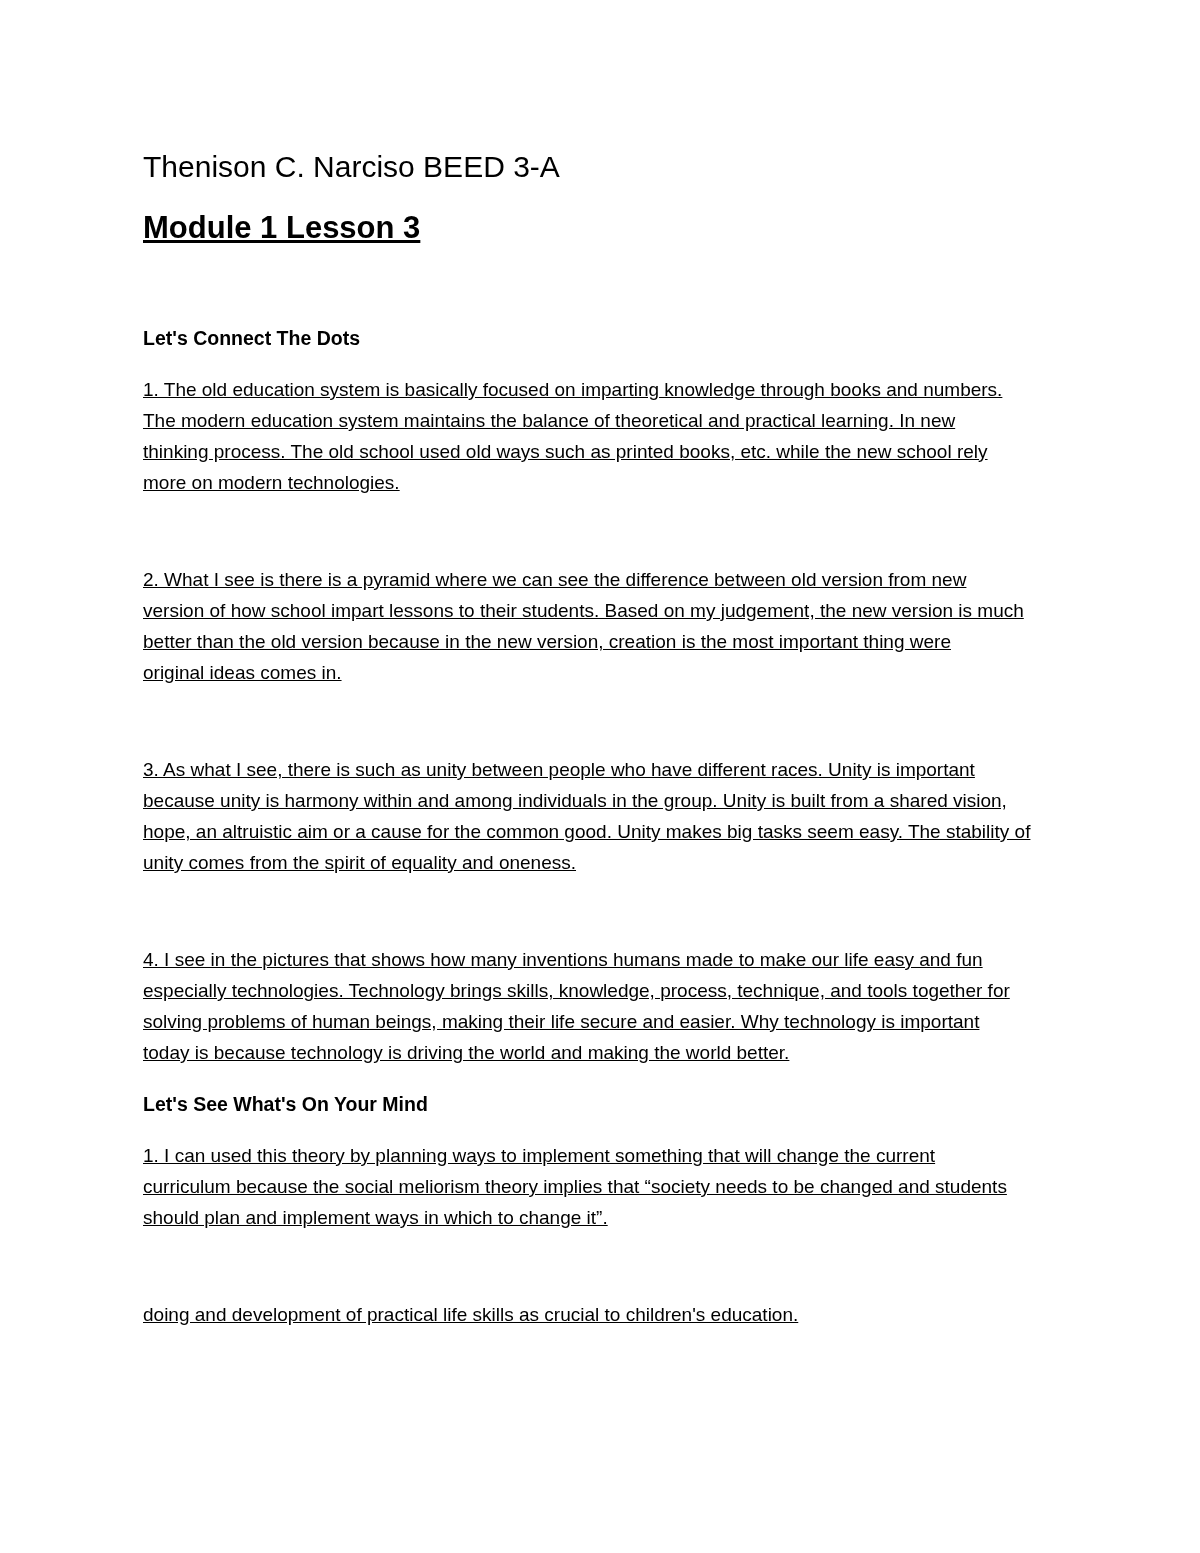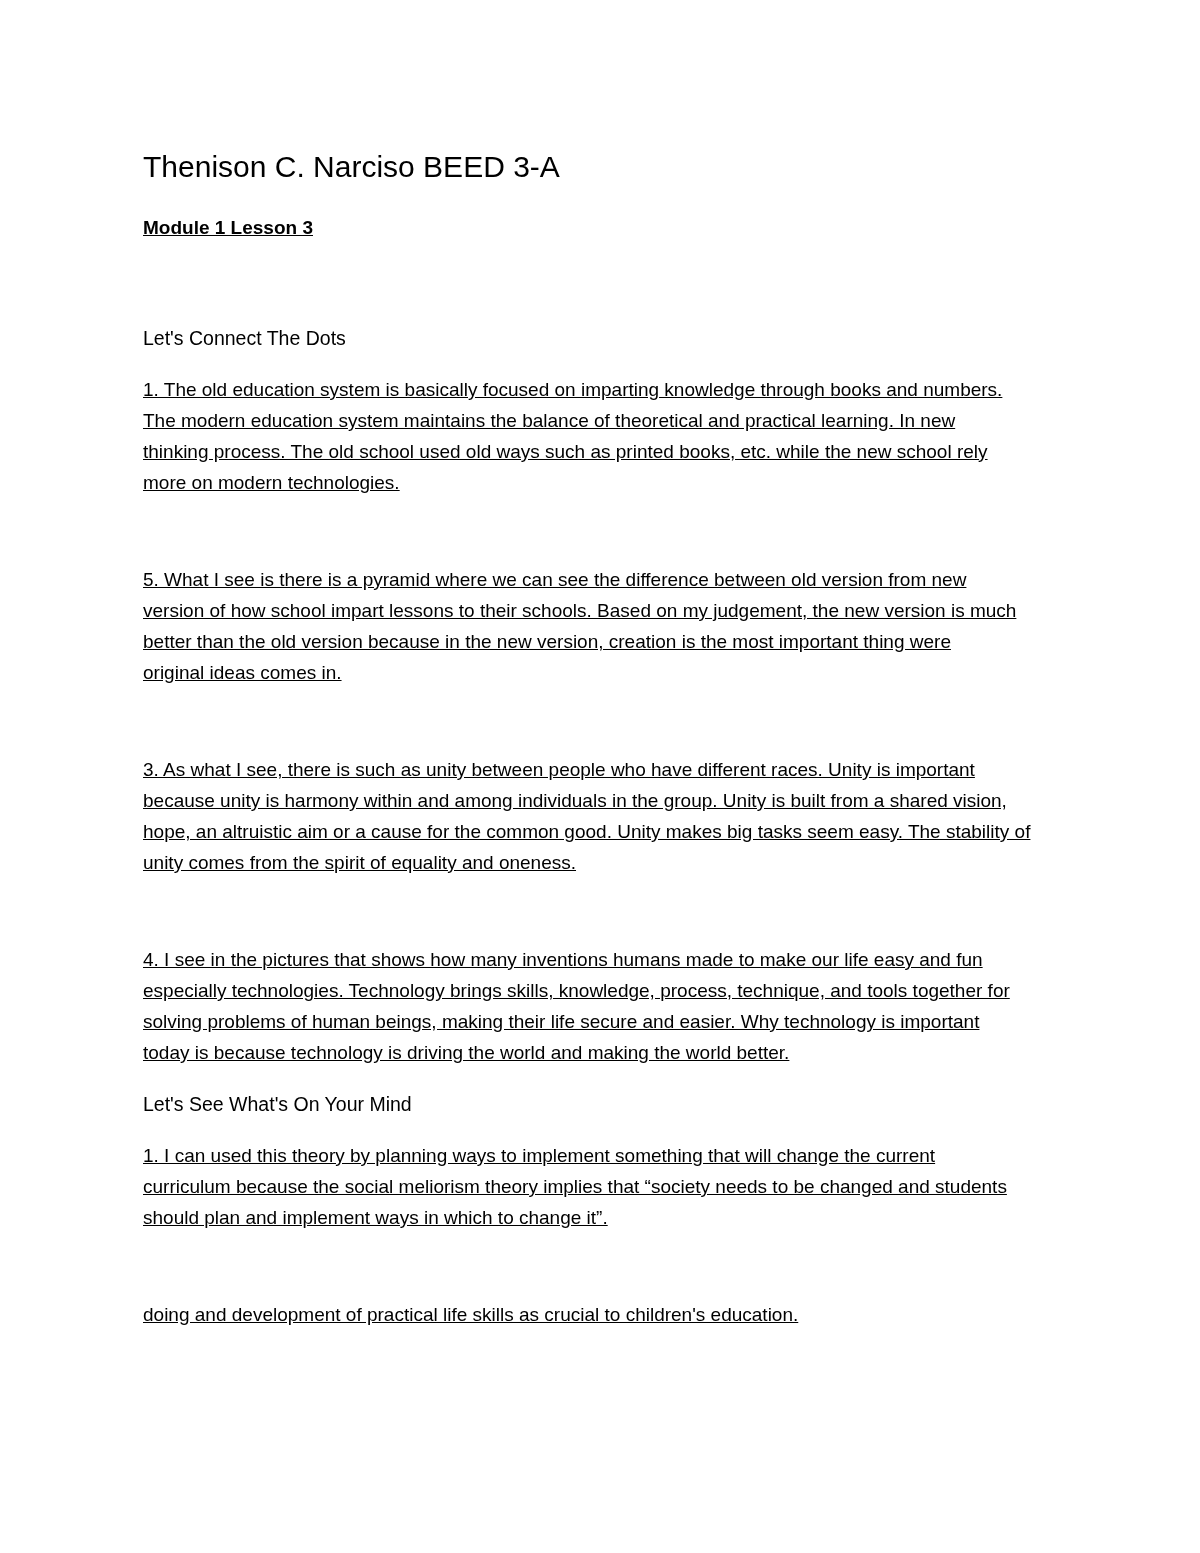--- a/index.html
+++ b/index.html
@@ -25,30 +25,30 @@
     padding: 149px 120px 4px 143px;
   }
   .doc-title {
     font-size: 30px;
     font-weight: 400;
     line-height: 36px;
     margin: 0 0 28px 0;
     white-space: nowrap;
   }
   .doc-subtitle {
-    font-size: 19px;
+    font-size: 31px;
     font-weight: 700;
     line-height: 30px;
     text-decoration: underline;
     margin: 0 0 80px 0;
     white-space: nowrap;
   }
   .section-heading {
     font-size: 19.5px;
-    font-weight: 400;
+    font-weight: 700;
     line-height: 31px;
     margin: 0 0 20px 0;
     white-space: nowrap;
   }
   .section-heading.second {
   }
   .para {
     margin: 0 0 66px 0;
     text-decoration: underline;
   }
@@ -79,22 +79,22 @@
     <h3 class="section-heading">Let's Connect The Dots</h3>
 
     <div class="para">
       <div class="line">1. The old education system is basically focused on imparting knowledge through books and numbers.</div>
       <div class="line">The modern education system maintains the balance of theoretical and practical learning. In new</div>
       <div class="line">thinking process. The old school used old ways such as printed books, etc. while the new school rely</div>
       <div class="line">more on modern technologies.</div>
     </div>
 
     <div class="para">
-      <div class="line">5. What I see is there is a pyramid where we can see the difference between old version from new</div>
-      <div class="line">version of how school impart lessons to their schools. Based on my judgement, the new version is much</div>
+      <div class="line">2. What I see is there is a pyramid where we can see the difference between old version from new</div>
+      <div class="line">version of how school impart lessons to their students. Based on my judgement, the new version is much</div>
       <div class="line">better than the old version because in the new version, creation is the most important thing were</div>
       <div class="line">original ideas comes in.</div>
     </div>
 
     <div class="para">
       <div class="line">3. As what I see, there is such as unity between people who have different races. Unity is important</div>
       <div class="line">because unity is harmony within and among individuals in the group. Unity is built from a shared vision,</div>
       <div class="line">hope, an altruistic aim or a cause for the common good. Unity makes big tasks seem easy. The stability of</div>
       <div class="line">unity comes from the spirit of equality and oneness.</div>
     </div>

